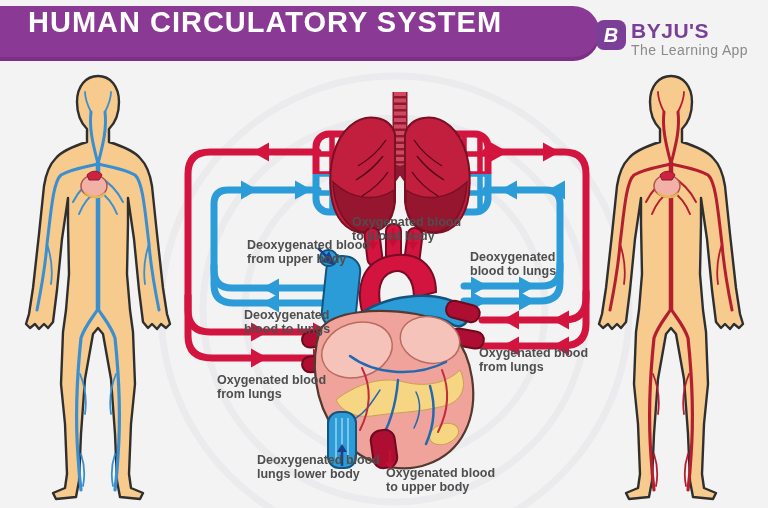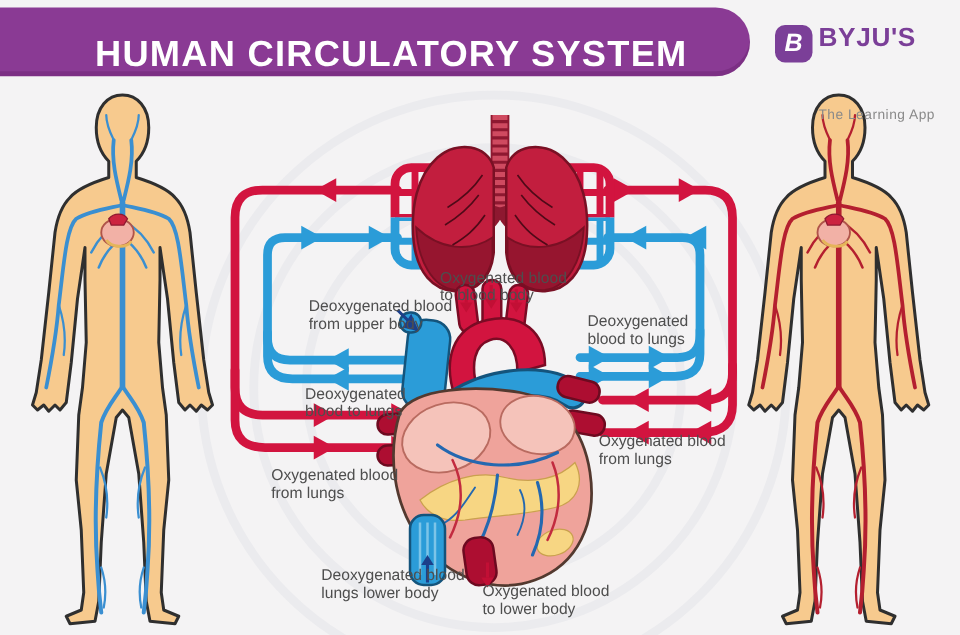--- a/index.html
+++ b/index.html
@@ -20,52 +20,52 @@
     font-family:"Liberation Sans", sans-serif;
     position:relative;
   }
   .stage{position:absolute;inset:0;width:768px;height:508px;}
   
   .header{
     position:absolute;left:0;top:6px;width:600px;height:55px;
     background:var(--header_purple);
     border-radius:0 28px 28px 0;
     box-shadow:inset 0 -4px 0 rgba(60,0,60,0.18);
-    display:flex;align-items:flex-end;padding-left:48px;
+    display:flex;align-items:flex-start;
   }
   .header .title{
     color:#fff;font-weight:bold;font-size:29px;letter-spacing:1px;
     padding-left:28px;white-space:nowrap;
   }
   
   .logo{position:absolute;right:20px;top:20px;display:flex;align-items:flex-start;gap:5px;}
   .logo-badge{
     width:30px;height:30px;background:var(--logo_purple);border-radius:8px;
     display:flex;align-items:center;justify-content:center;
     color:#fff;font-weight:bold;font-size:20px;font-style:italic;
   }
-  .logo-text{display:flex;flex-direction:column;line-height:1;gap:44px;}
+  .logo-text{display:flex;flex-direction:column;line-height:1;}
   .logo-brand{color:var(--logo_purple);font-weight:bold;font-size:21px;letter-spacing:0.5px;}
-  .logo-tag{color:#8a8a8a;font-size:11px;letter-spacing:0.4px;margin-top:2px;}
+  .logo-tag{color:#8a8a8a;font-size:14px;letter-spacing:0.4px;margin-top:2px;}
   
   svg.scene{position:absolute;left:0;top:0;}
   .ox{stroke:var(--oxygenated);}  .oxf{fill:var(--oxygenated);}
   .deox{stroke:var(--deoxygenated);} .deoxf{fill:var(--deoxygenated);}
   .loop{fill:none;stroke-width:7;stroke-linecap:round;}
   .gridline{fill:none;stroke-width:5.5;}
   .gridframe{fill:none;stroke-width:7;}
   .watermark{fill:none;stroke:#ebebee;stroke-width:7;}
   .bodyfill{fill:var(--skin);stroke:#2f2f2f;stroke-width:2.4;stroke-linejoin:round;}
   .vessel{fill:none;stroke:currentColor;stroke-linecap:round;}
   
   .lbl{
     position:absolute;color:var(--label_text);font-size:12.5px;line-height:13.5px;
     white-space:nowrap;
   }
-  .lbl span{display:block;}
+  .lbl span{display:block;font-weight:bold;}
 </style>
 </head>
 <body>
 
 <div class="stage">
 
   <svg class="scene" width="768" height="508" viewBox="0 0 768 508">
     <defs>
       <path id="ah" d="M0,0 L-17,-9.5 L-17,9.5 Z"></path>
       <g id="grid">
@@ -307,16 +307,16 @@
   <div class="lbl" style="left:217px;top:374px;">
     <span>Oxygenated blood</span>
     <span>from lungs</span>
   </div>
   <div class="lbl" style="left:257px;top:454px;">
     <span>Deoxygenated blood</span>
     <span>lungs lower body</span>
   </div>
   <div class="lbl" style="left:386px;top:467px;">
     <span>Oxygenated blood</span>
-    <span>to lower body</span>
+    <span>to upper body</span>
   </div>
 
 </div>
 
 </body></html>

